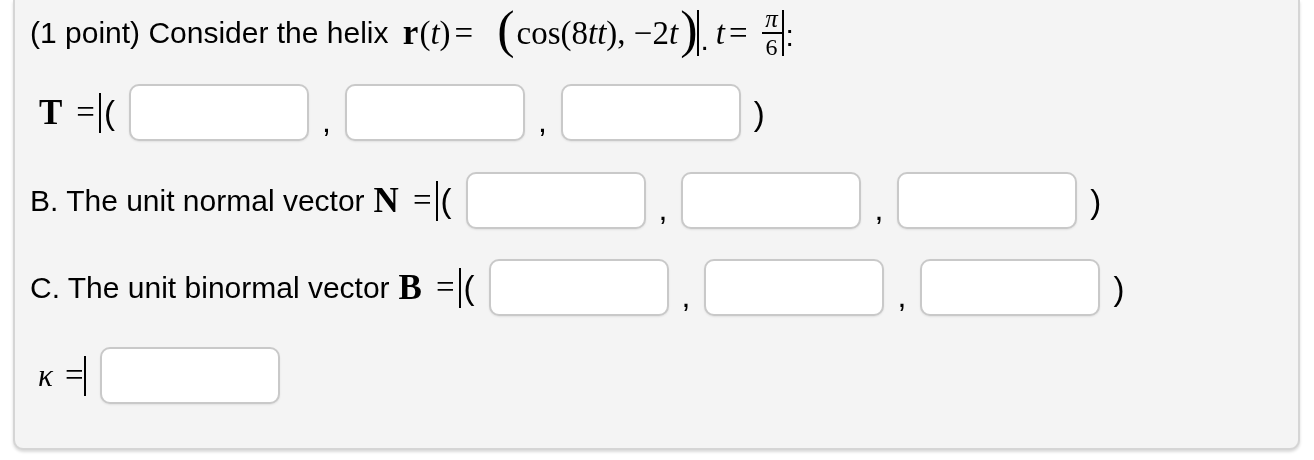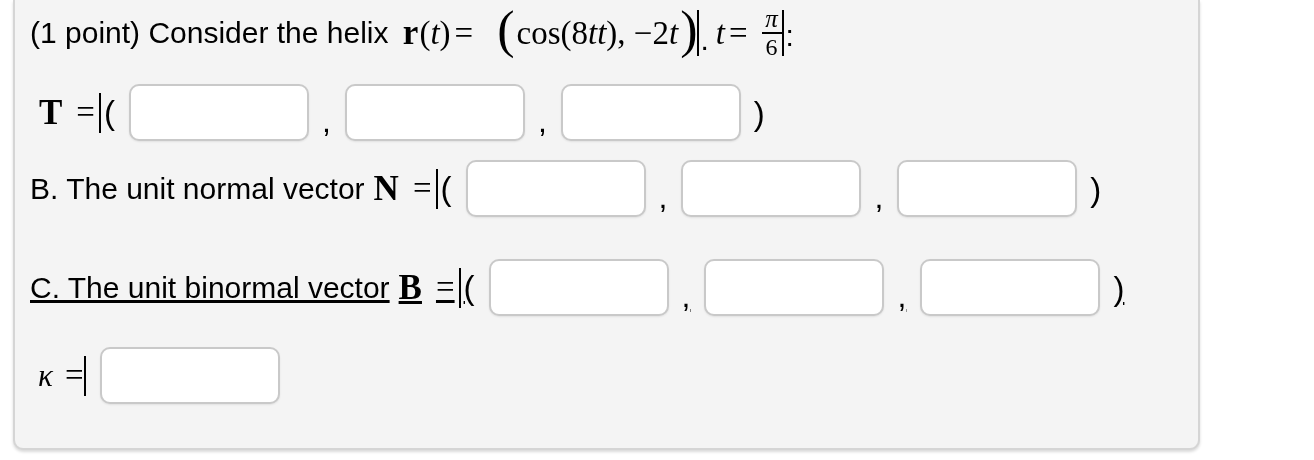--- a/index.html
+++ b/index.html
@@ -1,30 +1,30 @@
 <!DOCTYPE html>
 <html><head>
 <meta charset="utf-8">
 <style>
   html,body{margin:0;padding:0;}
   body{
     width:1314px;height:460px;position:relative;background:#ffffff;
     font-family:"Liberation Sans",sans-serif;color:#000;overflow:hidden;
   }
   .panel{
-    position:absolute;left:13px;top:0;width:1187px;height:450px;
+    position:absolute;left:13px;top:0;width:1287px;height:450px;
     background:#f4f4f4;border:2px solid #d5d5d5;border-top:none;
     border-radius:0 0 10px 10px;box-sizing:border-box;
     box-shadow:0 2px 3px rgba(0,0,0,.15);
   }
   .line{position:absolute;left:15px;display:flex;align-items:center;white-space:pre;}
   .header{top:2px;height:62px;}
   .row-a{top:84px;height:57px;}
-  .row-b{top:160px;height:57px;}
-  .row-c{top:258px;height:59px;text-decoration:underline;}
+  .row-b{top:172px;height:57px;}
+  .row-c{top:258px;height:59px;}
   .row-d{top:347px;height:57px;}
 
   .sans{font-size:30px;}
   .ms{font-family:"Liberation Serif",serif;font-size:33px;}
   .mi{font-family:"Liberation Serif",serif;font-size:33px;font-style:italic;}
   .sym{font-family:"Liberation Serif",serif;font-weight:bold;font-size:35px;margin:0 10px 0 9px;}
   .kappa{font-family:"Liberation Serif",serif;font-style:italic;font-size:31px;margin:0 8px 0 8px;}
   .eq{font-family:"Liberation Serif",serif;font-size:33px;margin:0 4px;}
   .eq-wide{margin-right:14px;}
   .cursor{width:2px;height:40px;background:#000;flex:0 0 2px;}

